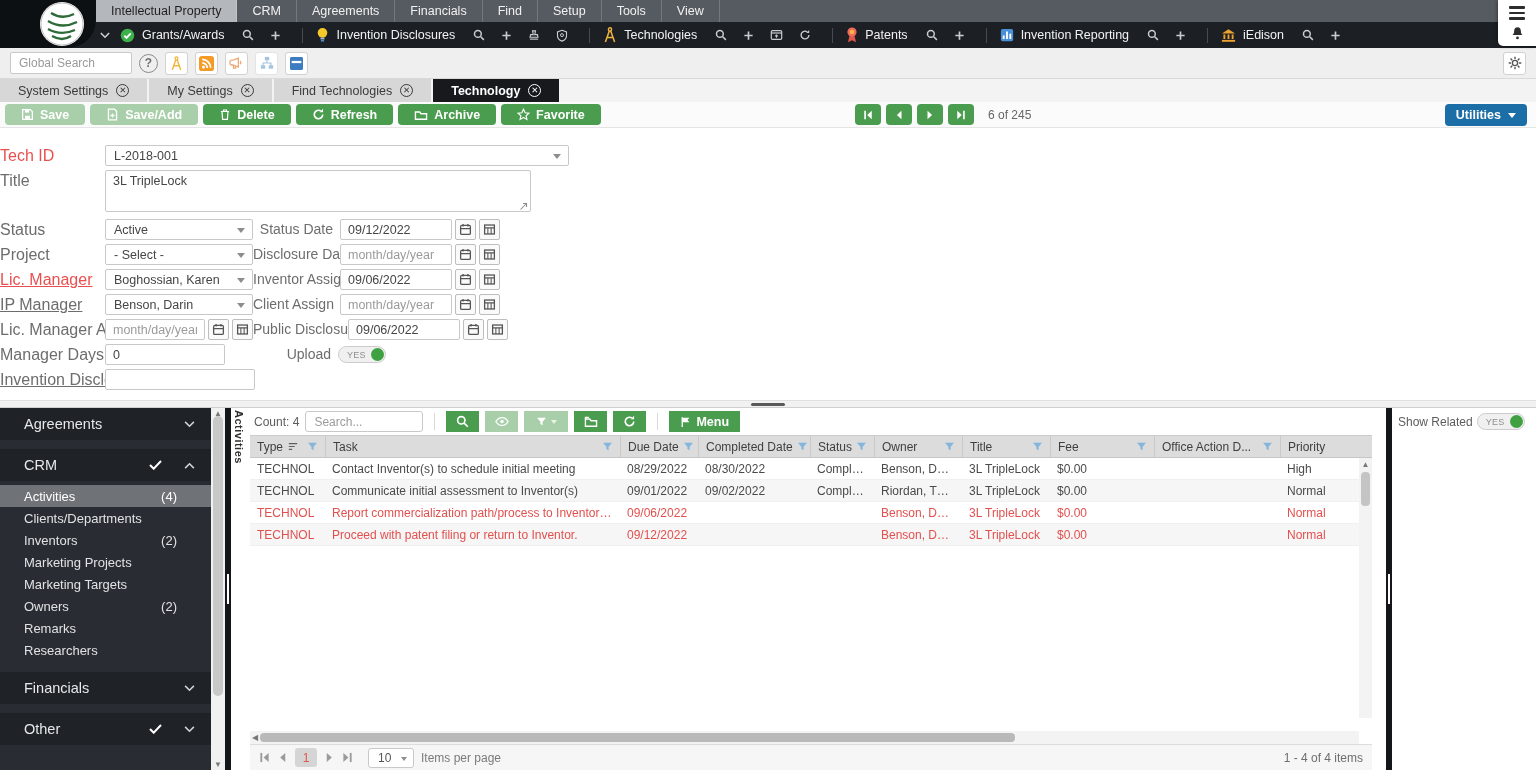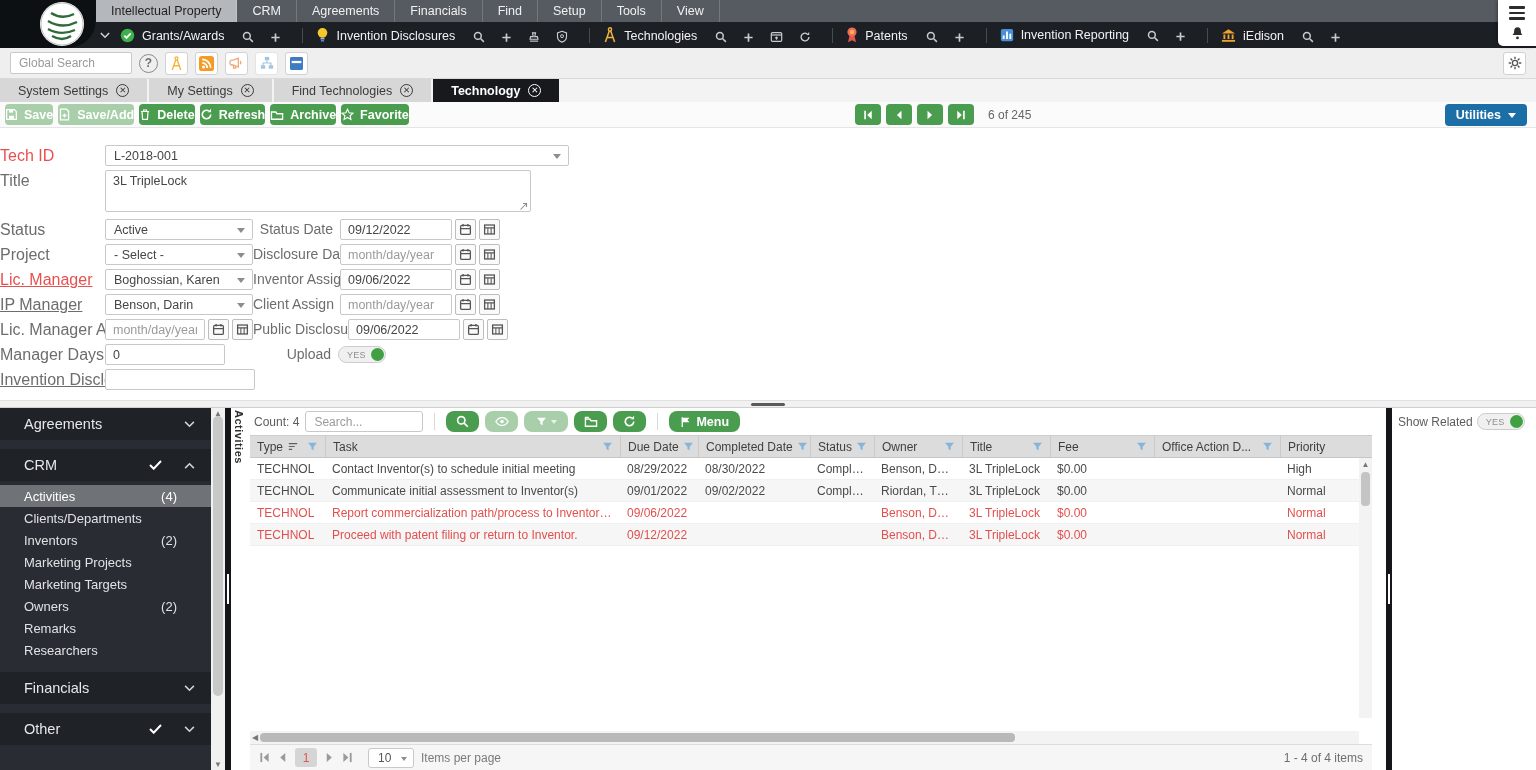--- a/index.html
+++ b/index.html
@@ -10,21 +10,21 @@
   
   .menubar { position:absolute; left:0; top:0; right:0; height:22px; background:#565b61; display:flex; align-items:stretch; padding-left:96px; z-index:2; }
   .menu-item { color:#f1f1f1; font-size:12.5px; padding:0 15px; display:flex; align-items:center; border-right:1px solid rgba(255,255,255,.18); cursor:pointer; white-space:nowrap; }
   .menu-item.active { background:#b4b8bc; color:#1e1e1e; }
 
   
   .quickbar { position:absolute; left:0; top:22px; right:0; height:26px; background:#1c2025; display:flex; align-items:center; color:#d8dbde; padding-left:100px; z-index:2; }
   .logo-bg { position:absolute; left:0; top:0; width:96px; height:48px; background:#0d1013; border-bottom-right-radius:28px; z-index:4; }
   .logo { position:absolute; left:40px; top:2px; width:44px; height:44px; border-radius:50%; background:#fff; z-index:5; overflow:hidden; box-shadow:0 0 0 2px #0d1013; }
   .logo-caret { margin-right:10px; color:#cfd3d6; z-index:5; }
-  .qsec { display:flex; align-items:flex-end; white-space:nowrap; }
+  .qsec { display:flex; align-items:center; white-space:nowrap; }
   .qi { margin-right:7px; display:flex; }
   .qlabel { font-size:12.5px; color:#f0f2f4; margin-right:10px; cursor:pointer; }
   .qa { color:#c9cdd1; margin:0 8px; cursor:pointer; display:flex; }
   .qsep { width:1px; height:15px; background:#464c53; margin:0 13px; }
   .corner { position:absolute; right:0; top:0; width:38px; height:46px; background:#fff; border-radius:0 0 0 5px; box-shadow:-1px 1px 3px rgba(0,0,0,.35); display:flex; flex-direction:column; align-items:center; justify-content:center; gap:6px; z-index:6; }
   .hamb { width:16px; display:flex; flex-direction:column; gap:3px; cursor:pointer; }
   .hamb i { height:2.5px; background:#2d2d2d; border-radius:1px; }
 
   
   .searchrow { position:absolute; left:0; top:48px; right:0; height:31px; background:#efefef; border-bottom:1px solid #d9d9d9; display:flex; align-items:center; padding:0 10px; gap:7px; }
@@ -36,21 +36,21 @@
   .gear { margin-left:auto; color:#555; }
 
   
   .tabrow { position:absolute; left:0; top:79px; right:0; height:23px; background:#f3f3f3; display:flex; gap:2px; }
   .tab { background:#d7d7d7; color:#3a3a3a; font-size:12.5px; display:flex; align-items:center; justify-content:center; gap:8px; padding:0 18px; cursor:pointer; white-space:nowrap; }
   .tab.active { background:#17191d; color:#fff; font-weight:700; }
   .tab-x { width:13px; height:13px; border:1.2px solid currentColor; border-radius:50%; font-size:8.5px; line-height:10.5px; text-align:center; font-weight:400; }
 
   
   .toolbar { position:absolute; left:0; top:102px; right:0; height:26px; background:#fbfbfb; border-bottom:1px solid #e5e5e5; display:flex; align-items:center; padding:0 5px; gap:5px; }
-  .btn { height:21px; border-radius:4px; background:#4a9d4e; color:#fff; font-size:12.5px; font-weight:700; display:inline-flex; align-items:center; gap:6px; padding:0 0; cursor:pointer; white-space:nowrap;justify-content:center; }
+  .btn { height:21px; border-radius:4px; background:#4a9d4e; color:#fff; font-size:12.5px; font-weight:700; display:inline-flex; align-items:center; gap:6px; padding:0 16px; cursor:pointer; white-space:nowrap;justify-content:center; }
   .btn.disabled { background:#a8cfa9; cursor:default; }
   .pager-top { position:absolute; left:855px; top:2px; display:flex; align-items:center; gap:5px; }
   .pbtn { width:26px; height:21px; background:#4a9d4e; border-radius:4px; color:#fff; display:flex; align-items:center; justify-content:center; cursor:pointer; }
   .rec-pos { color:#666; font-size:12px; margin-left:9px; }
   .utilities { position:absolute; right:9px; top:2px; height:22px; background:#1c6ea6; color:#fff; border-radius:4px; padding:0 11px; font-weight:700; font-size:12.5px; display:flex; align-items:center; gap:7px; cursor:pointer; }
   .caret-down { width:0; height:0; border-left:4px solid transparent; border-right:4px solid transparent; border-top:5px solid #fff; }
 
   
   .form { position:absolute; left:0; top:145px; width:780px; }
   .frow { display:flex; align-items:flex-start; margin-bottom:4px; }
@@ -97,21 +97,21 @@
   .acttab { position:absolute; left:233px; top:2px; width:16px; height:88px; background:#fff; }
   .acttab span { writing-mode:vertical-rl; font-size:11px; font-weight:700; color:#2f2f2f; letter-spacing:.5px; }
 
   
   .gridpanel { position:absolute; left:250px; top:0; bottom:0; width:1122px; background:#fff; }
   .ptoolbar { height:27px; display:flex; align-items:center; padding-left:4px; gap:6px; }
   .count { color:#5c5c5c; font-size:12px; white-space:nowrap; }
   .psearch { width:118px; height:21px; border:1px solid #c9c9c9; border-radius:3px; padding:0 8px; font-size:12px; font-family:inherit; color:#444; }
   .psearch::placeholder { color:#9a9a9a; }
   .vr { width:1px; height:17px; background:#d9d9d9; margin:0 5px; }
-  .gbtn { height:21px; min-width:33px; background:#4a9d4e; border-radius:8px; color:#fff; display:inline-flex; align-items:center; justify-content:center; gap:4px; padding:0 8px; cursor:pointer; }
+  .gbtn { height:21px; min-width:33px; background:#4a9d4e; border-radius:0; color:#fff; display:inline-flex; align-items:center; justify-content:center; gap:4px; padding:0 8px; cursor:pointer; }
   .gbtn.disabled { background:#a8cfa9; cursor:default; }
   .gbtn .tiny-caret { width:0; height:0; border-left:3.5px solid transparent; border-right:3.5px solid transparent; border-top:4px solid #e9f4e9; }
   .gbtn.menu { font-size:12.5px; font-weight:700; padding:0 11px; }
 
   .ghead { display:flex; height:23px; background:#dcdcdc; border-top:1px solid #cccccc; border-bottom:1px solid #c6c6c6; font-size:12px; color:#3f3f3f; }
   .hc { display:flex; align-items:center; padding:0 7px; border-left:1px solid #c9c9c9; overflow:hidden; white-space:nowrap; cursor:pointer; }
   .hc:first-child { border-left:none; }
   .hc .funnel { margin-left:auto; color:#84b5dc; flex:none; padding-left:4px; }
   .hc .sorti { margin-left:5px; color:#5f5f5f; flex:none; }
   .grow { display:flex; height:22px; align-items:center; font-size:12px; color:#4a4a4a; border-bottom:1px solid #f0f0f0; }

